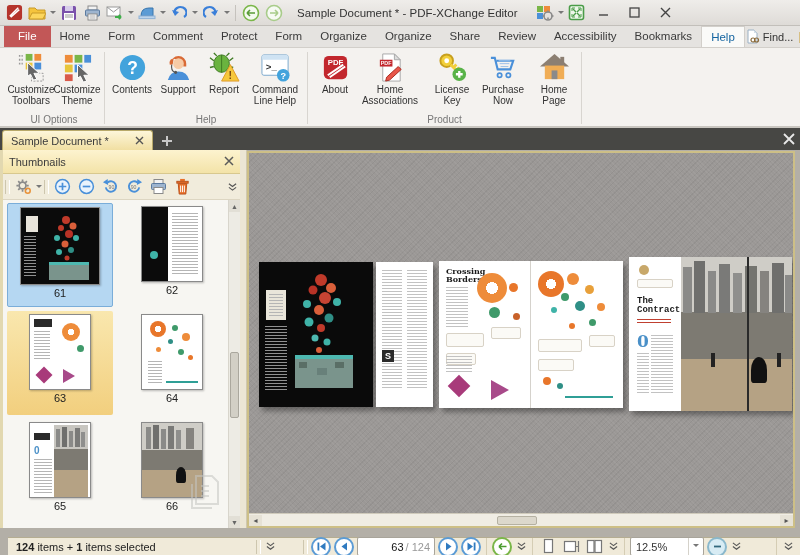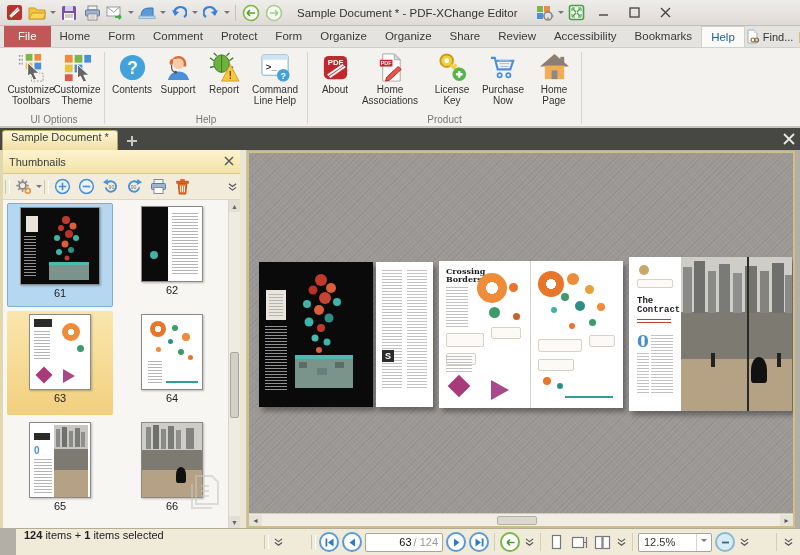--- a/index.html
+++ b/index.html
@@ -30,21 +30,21 @@
   .rgroup .glabel{position:absolute;bottom:1px;left:0;right:0;text-align:center;font-size:10px;color:#777;}
   .gsep{width:1px;background:#d8d5d0;margin:2px 0;}
   .rbtn{width:56px;display:flex;flex-direction:column;align-items:center;padding-top:1px;border-radius:2px;}
   .rbtn.narrow{width:46px;}
   .rbtn.wide{width:64px;}
   .rbtn svg{width:31px;height:31px;flex:0 0 auto;}
   .rbtn .blabel{font-size:10px;line-height:11px;text-align:center;color:#333;margin-top:1px;}
 
   
   .tabbar{position:absolute;top:128px;left:0;right:0;height:22px;background:#474744;display:flex;align-items:flex-end;padding-left:2px;}
-  .dtab{height:20px;background:linear-gradient(#fdf6da,#f1dfa2);border:1px solid #b8a96a;border-bottom:none;border-radius:3px 3px 0 0;display:flex;align-items:center;gap:26px;padding:0 8px;font-size:11px;color:#3a3a3a;flex-direction:column;}
+  .dtab{height:20px;background:linear-gradient(#fdf6da,#f1dfa2);border:1px solid #b8a96a;border-bottom:none;border-radius:3px 3px 0 0;display:flex;align-items:center;gap:26px;padding:0 8px;font-size:11px;color:#3a3a3a;}
   .newtab{width:20px;height:18px;display:flex;align-items:center;justify-content:center;margin-left:4px;}
   .tabbar-close{margin-left:auto;margin-bottom:2px;width:22px;height:18px;display:flex;align-items:center;justify-content:center;}
 
   
   .main{position:absolute;top:150px;left:0;right:0;bottom:27px;background:#b3afa7;}
 
   
   .panel{position:absolute;left:0;top:0;bottom:0;width:240px;background:#f6f1e2;border-left:3px solid #e2d8b0;display:flex;flex-direction:column;}
   .phead{height:24px;background:linear-gradient(#fdf3cf,#f3e3a8);border-bottom:1px solid #d8c88e;display:flex;align-items:center;padding:0 6px;font-size:11px;color:#3a3a3a;}
   .phead .px{margin-left:auto;}
@@ -77,21 +77,21 @@
   .dlines{background:repeating-linear-gradient(to bottom,#c2c2c2 0 1px,transparent 1px 3px);}
   .dot{position:absolute;border-radius:50%;}
   .obox{position:absolute;border:1px solid #d8d2c6;border-radius:2px;background:#fbfaf6;}
 
   
   .hscroll{position:absolute;left:0;right:0;bottom:0;height:13px;background:#f0ede4;border-top:1px solid #cfcabb;}
   .hsarr{position:absolute;top:1px;width:13px;height:11px;display:flex;align-items:center;justify-content:center;font-size:8px;color:#555;background:#e6e2d6;}
   .hsthumb{position:absolute;top:2px;left:248px;width:40px;height:9px;background:#dcd8cc;border:1px solid #b5b1a2;border-radius:2px;}
 
   
-  .bottombar{position:absolute;left:16px;right:0;bottom:0;height:27px;background:#f0ead9;border-top:1px solid #b5ad92;display:flex;}
+  .bottombar{position:absolute;left:8px;right:0;bottom:0;height:18px;background:#f0ead9;border-top:1px solid #b5ad92;display:flex;align-items:center;}
   .bstatus{width:244px;padding-left:8px;font-size:11px;color:#222;white-space:nowrap;}
   .bstatus b{font-weight:bold;}
   .bnav{flex:1;display:flex;align-items:center;gap:3px;padding:0 6px 0 4px;height:100%;}
   .circ{width:20px;height:20px;border-radius:50%;border:2px solid #5b9bd5;background:#fff;display:flex;align-items:center;justify-content:center;}
   .circ svg{width:11px;height:11px;}
   .circ.green{border-color:#7ab648;}
   .circ.zoomout{border-color:#8ab8cc;background:#d8ecf4;}
   .chev{display:flex;align-items:center;justify-content:center;width:12px;height:16px;}
   .chev svg{width:9px;height:9px;}
   .pagebox{width:78px;height:19px;background:#fff;border:1px solid #a8a49a;border-radius:2px;display:flex;align-items:center;justify-content:flex-end;padding:0 4px;font-size:11px;}

